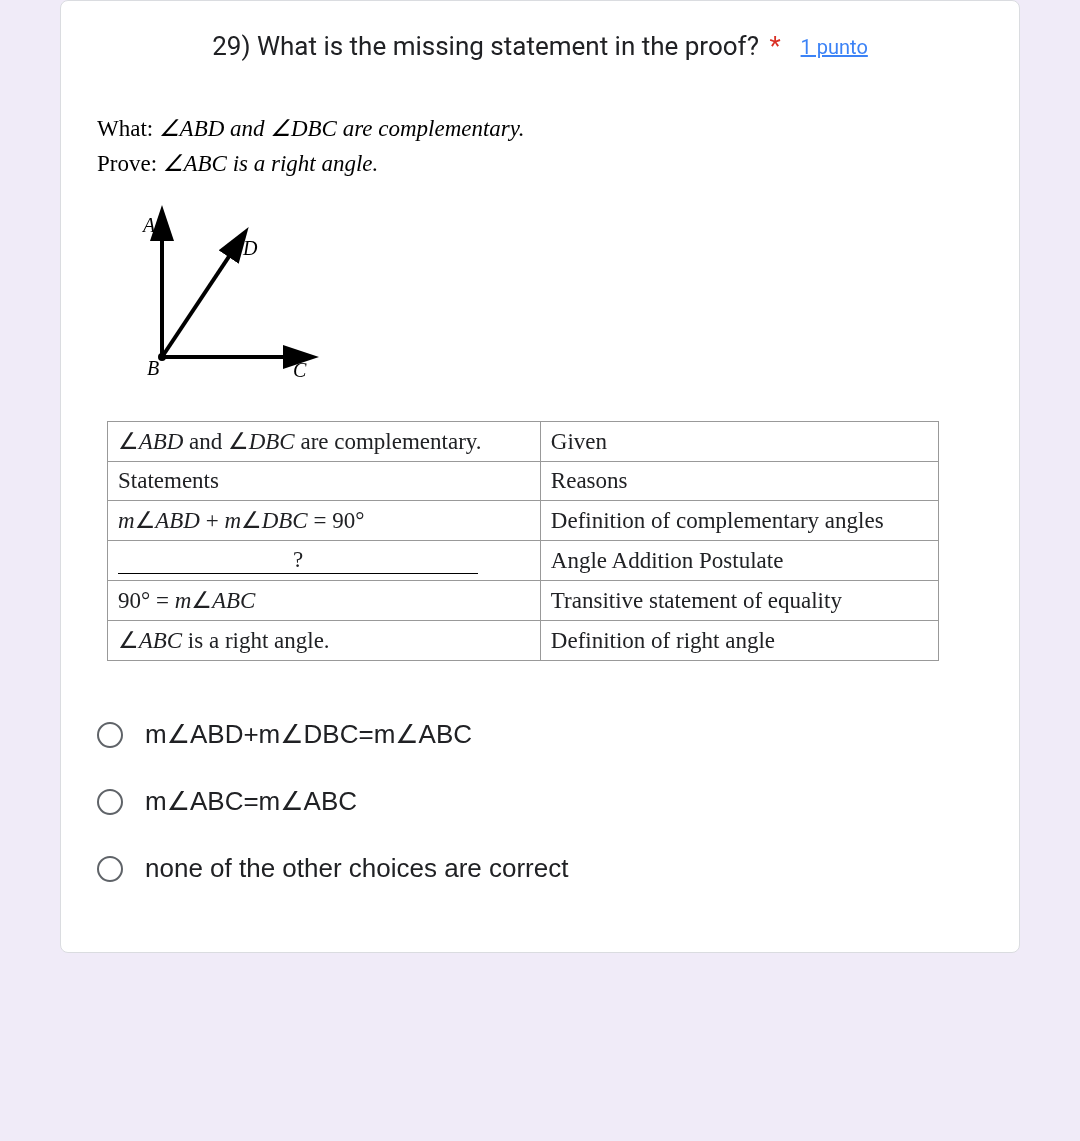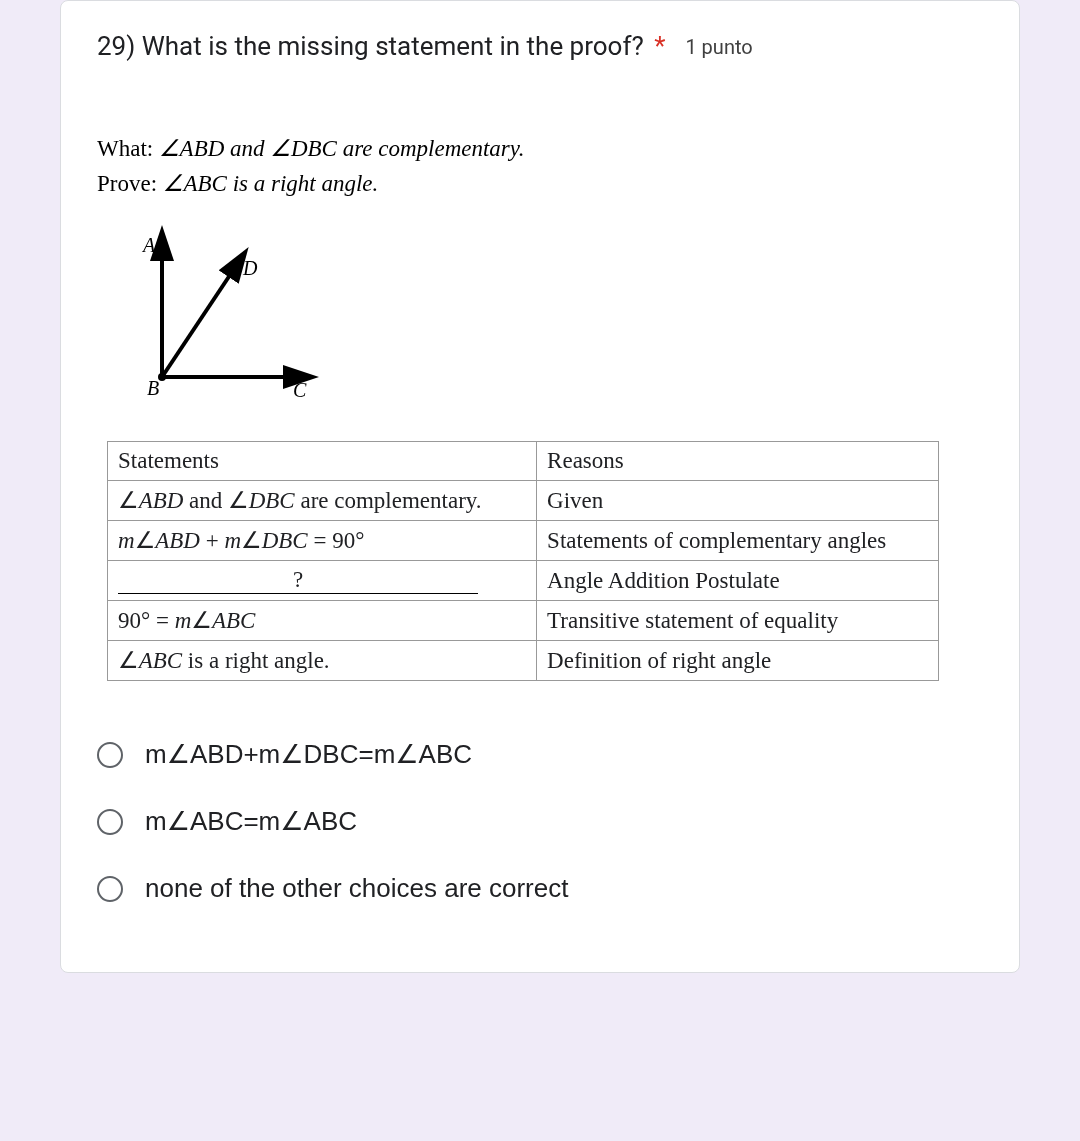--- a/index.html
+++ b/index.html
@@ -15,36 +15,37 @@
     background: #fff;
     border: 1px solid #dadce0;
     border-radius: 8px;
     margin: 0 auto;
     width: 960px;
     padding: 30px 36px 50px 36px;
     margin-top: 0;
   }
   .q-header {
     display: flex;
-    justify-content: flex-start;
+    justify-content: center;
     align-items: flex-start;
-    margin-bottom: 74px;
+    margin-bottom: 54px;
   }
   .q-title {
     font-size: 26px;
     color: #202124;
     letter-spacing: 0;
   }
   .required { color: #d93025; margin-left: 4px; }
   .points {
     font-size: 20px;
-    color: #404040;
+    color: #3b82f6;
     padding-top: 4px;
     white-space: nowrap;
     margin-left: 20px;
+    text-decoration: underline;
   }
   .given-prove {
     font-family: 'Times New Roman', serif;
     font-size: 23px;
     color: #000;
     margin-bottom: 8px;
   }
   .italic { font-style: italic; }
   .diagram {
     margin: 20px 0 30px 10px;
@@ -138,30 +139,30 @@
       <text x="36" y="35" font-family="Times New Roman" font-style="italic" font-size="20">A</text>
       <text x="136" y="58" font-family="Times New Roman" font-style="italic" font-size="20">D</text>
       <text x="40" y="178" font-family="Times New Roman" font-style="italic" font-size="20">B</text>
       <text x="186" y="180" font-family="Times New Roman" font-style="italic" font-size="20">C</text>
     </svg>
   </div>
 
   <table class="proof">
     <tbody>
         <tr>
+      <td>∠<i>ABD</i> and ∠<i>DBC</i> are complementary.</td>
+      <td>Given</td>
+    </tr>
+    <tr>
       <th>Statements</th>
       <th>Reasons</th>
     </tr>
     <tr>
-      <td>∠<i>ABD</i> and ∠<i>DBC</i> are complementary.</td>
-      <td>Given</td>
-    </tr>
-    <tr>
       <td><i>m</i>∠<i>ABD</i> + <i>m</i>∠<i>DBC</i> = 90°</td>
-      <td>Statements of complementary angles</td>
+      <td>Definition of complementary angles</td>
     </tr>
     <tr>
       <td>
         <span class="blank-line">?</span>
       </td>
       <td>Angle Addition Postulate</td>
     </tr>
     <tr>
       <td>90° = <i>m</i>∠<i>ABC</i></td>
       <td>Transitive statement of equality</td>

